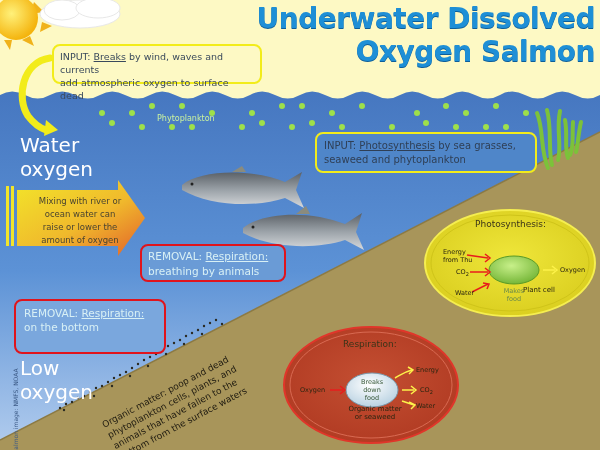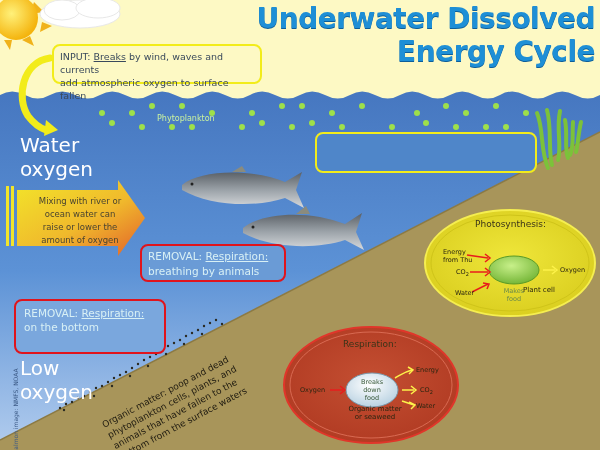--- a/index.html
+++ b/index.html
@@ -217,35 +217,37 @@
         <path d="M340,386 L345,390 L340,394" fill="none" stroke="#e81c1c" stroke-width="1.5"></path>
       <path d="M395,378 C402,374 404,372 412,370" fill="none" stroke="#fdf24a" stroke-width="1.5"></path>
         <path d="M408,367 L413,370 L409,374" fill="none" stroke="#fdf24a" stroke-width="1.5"></path>
       <path d="M402,390 L414,390" stroke="#fdf24a" stroke-width="1.5"></path>
         <path d="M411,386 L416,390 L411,394" fill="none" stroke="#fdf24a" stroke-width="1.5"></path>
       <path d="M402,401 L414,405" stroke="#fdf24a" stroke-width="1.5"></path>
         <path d="M409,402 L415,405 L411,409" fill="none" stroke="#fdf24a" stroke-width="1.5"></path>
     </g>
   </svg>
 
-  <div class="abs title">Underwater Dissolved Energy Cycle</div>
+  <div class="abs title">Underwater Dissolved Oxygen Salmon</div>
 
   <div class="abs box input-mix">
     <div><span class="b">INPUT</span><span>: </span><span class="u">Breaks</span><span> by wind, waves and currents</span></div>
-    <div>add atmospheric oxygen to surface fallen</div>
+    <div>add atmospheric oxygen to surface dead</div>
   </div>
 
   <div class="abs phyto-label">Phytoplankton</div>
 
   <div class="abs big-label" style="left:20px; top:133px;">
     <div>Water</div>
     <div>oxygen</div>
   </div>
 
   <div class="abs box input-photo">
+    <div><span class="b">INPUT</span><span>: </span><span class="u">Photosynthesis</span><span> by sea grasses,</span></div>
+    <div>seaweed and phytoplankton</div>
   </div>
 
   <div class="abs mix-text">
     <div>Mixing with river or</div>
     <div>ocean water can</div>
     <div>raise or lower the</div>
     <div>amount of oxygen</div>
   </div>
 
   <div class="abs box rem-animals">

